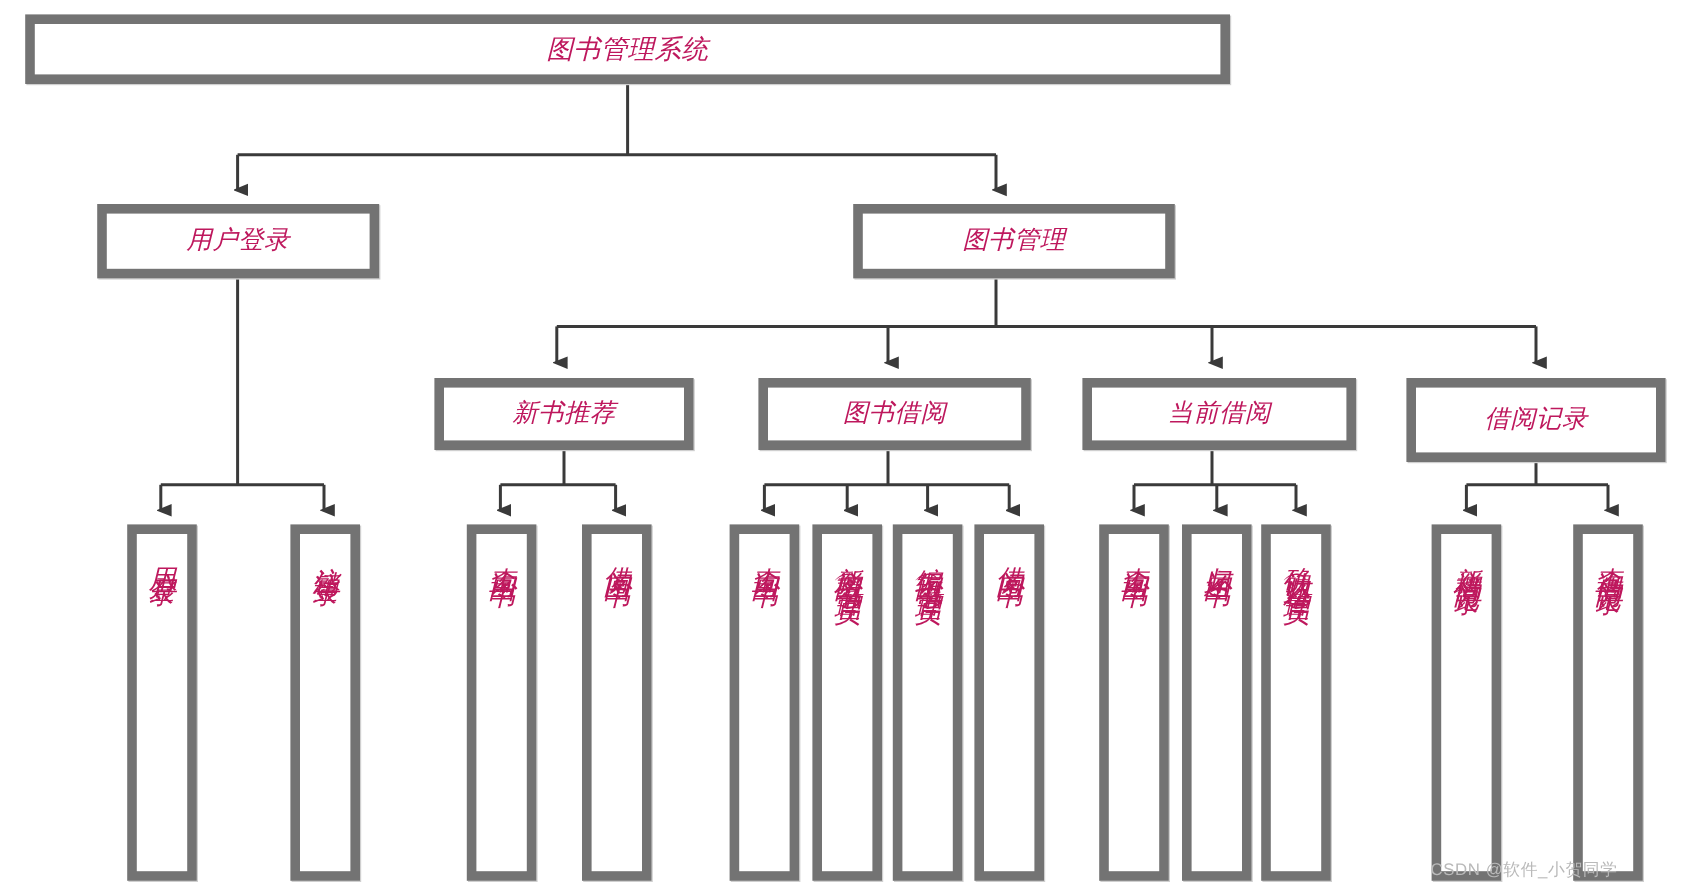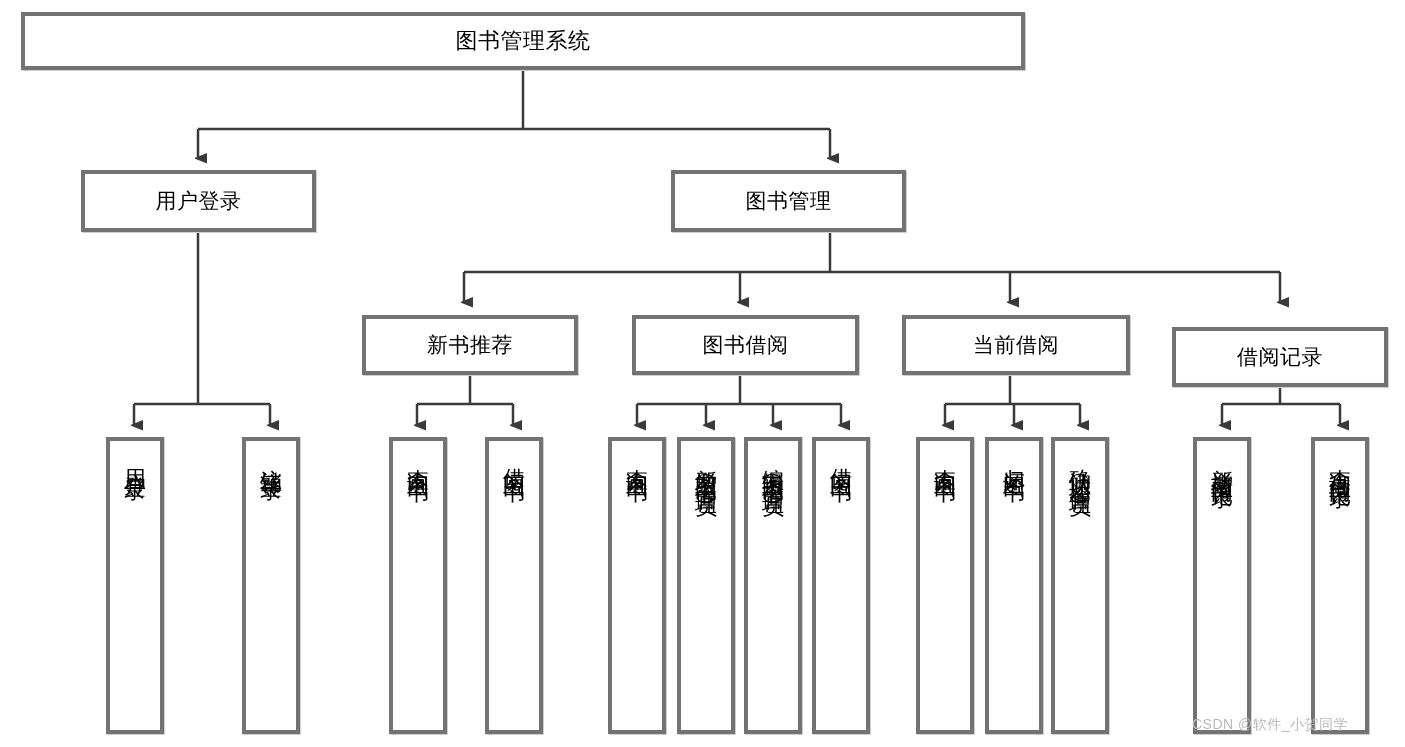--- a/index.html
+++ b/index.html
@@ -22,26 +22,27 @@
     left: 0;
     top: 0;
     width: 1405px;
     height: 747px;
     pointer-events: none;
   }
   .node {
     position: absolute;
     box-sizing: border-box;
     background: #ffffff;
-    border: 4px solid #737373;
+    border: 8px solid #737373;
     box-shadow: 1px 1px 0 0 #cfcfcf;
     display: flex;
     align-items: center;
     justify-content: center;
-    color: #000000;
+    color: #be185d;
+    font-style: italic;
   }
   .node .label {
     display: block;
     text-align: center;
     white-space: pre;
     line-height: 1.18;
   }
   .node.h .label {
     font-size: 21px;
     letter-spacing: 0.5px;
@@ -126,34 +127,34 @@
     </g>
   </svg>
 
   <div class="node root h" style="left:21px; top:12px; width:1004px; height:58px;">
     <span class="label">图书管理系统</span>
   </div>
 
   <div class="node h" style="left:81px; top:170px; width:235px; height:62px;">
     <span class="label">用户登录</span>
   </div>
-  <div class="node h" style="left:671px; top:170px; width:235px; height:62px;">
+  <div class="node h" style="left:711px; top:170px; width:268px; height:62px;">
     <span class="label">图书管理</span>
   </div>
 
   <div class="node h" style="left:362px; top:315px; width:216px; height:60px;">
     <span class="label">新书推荐</span>
   </div>
   <div class="node h" style="left:632px; top:315px; width:227px; height:60px;">
     <span class="label">图书借阅</span>
   </div>
   <div class="node h" style="left:902px; top:315px; width:228px; height:60px;">
     <span class="label">当前借阅</span>
   </div>
-  <div class="node h" style="left:1172px; top:315px; width:216px; height:60px;margin-top:12px;">
+  <div class="node h" style="left:1172px; top:315px; width:216px; height:70px;">
     <span class="label">借阅记录</span>
   </div>
 
   <div class="node v" style="left:106px; top:437px; width:58px; height:297px;">
     <span class="label">用户登录</span>
   </div>
   <div class="node v" style="left:242px; top:437px; width:58px; height:297px;">
     <span class="label">注销登录</span>
   </div>
 

